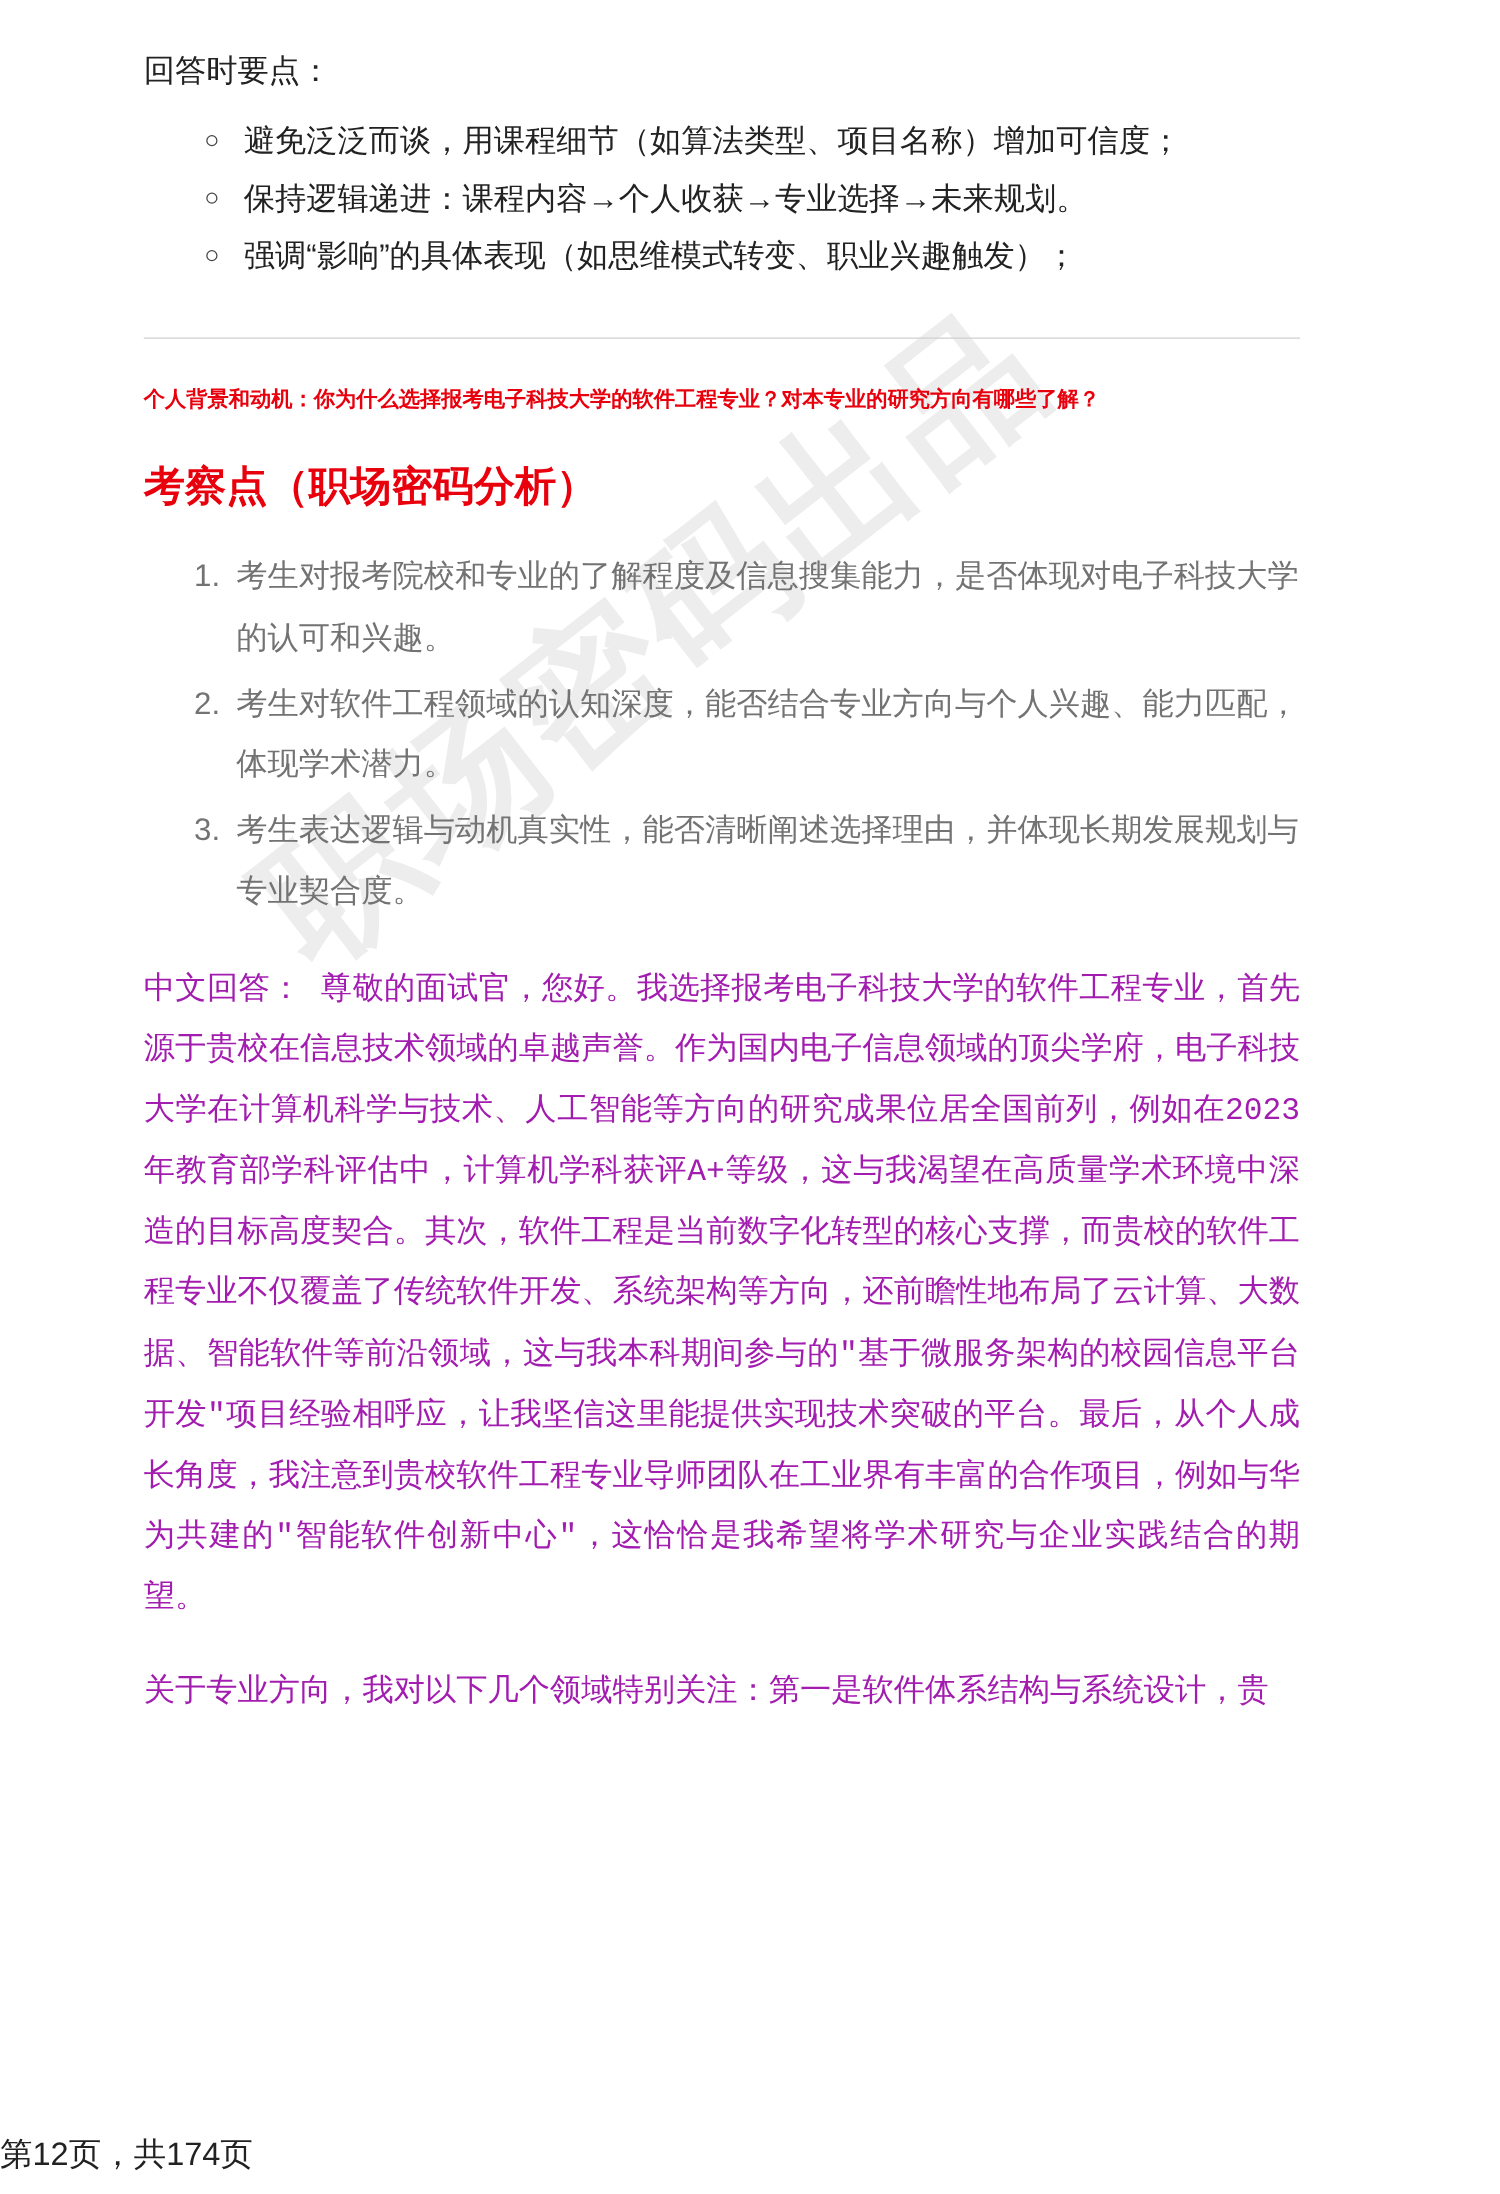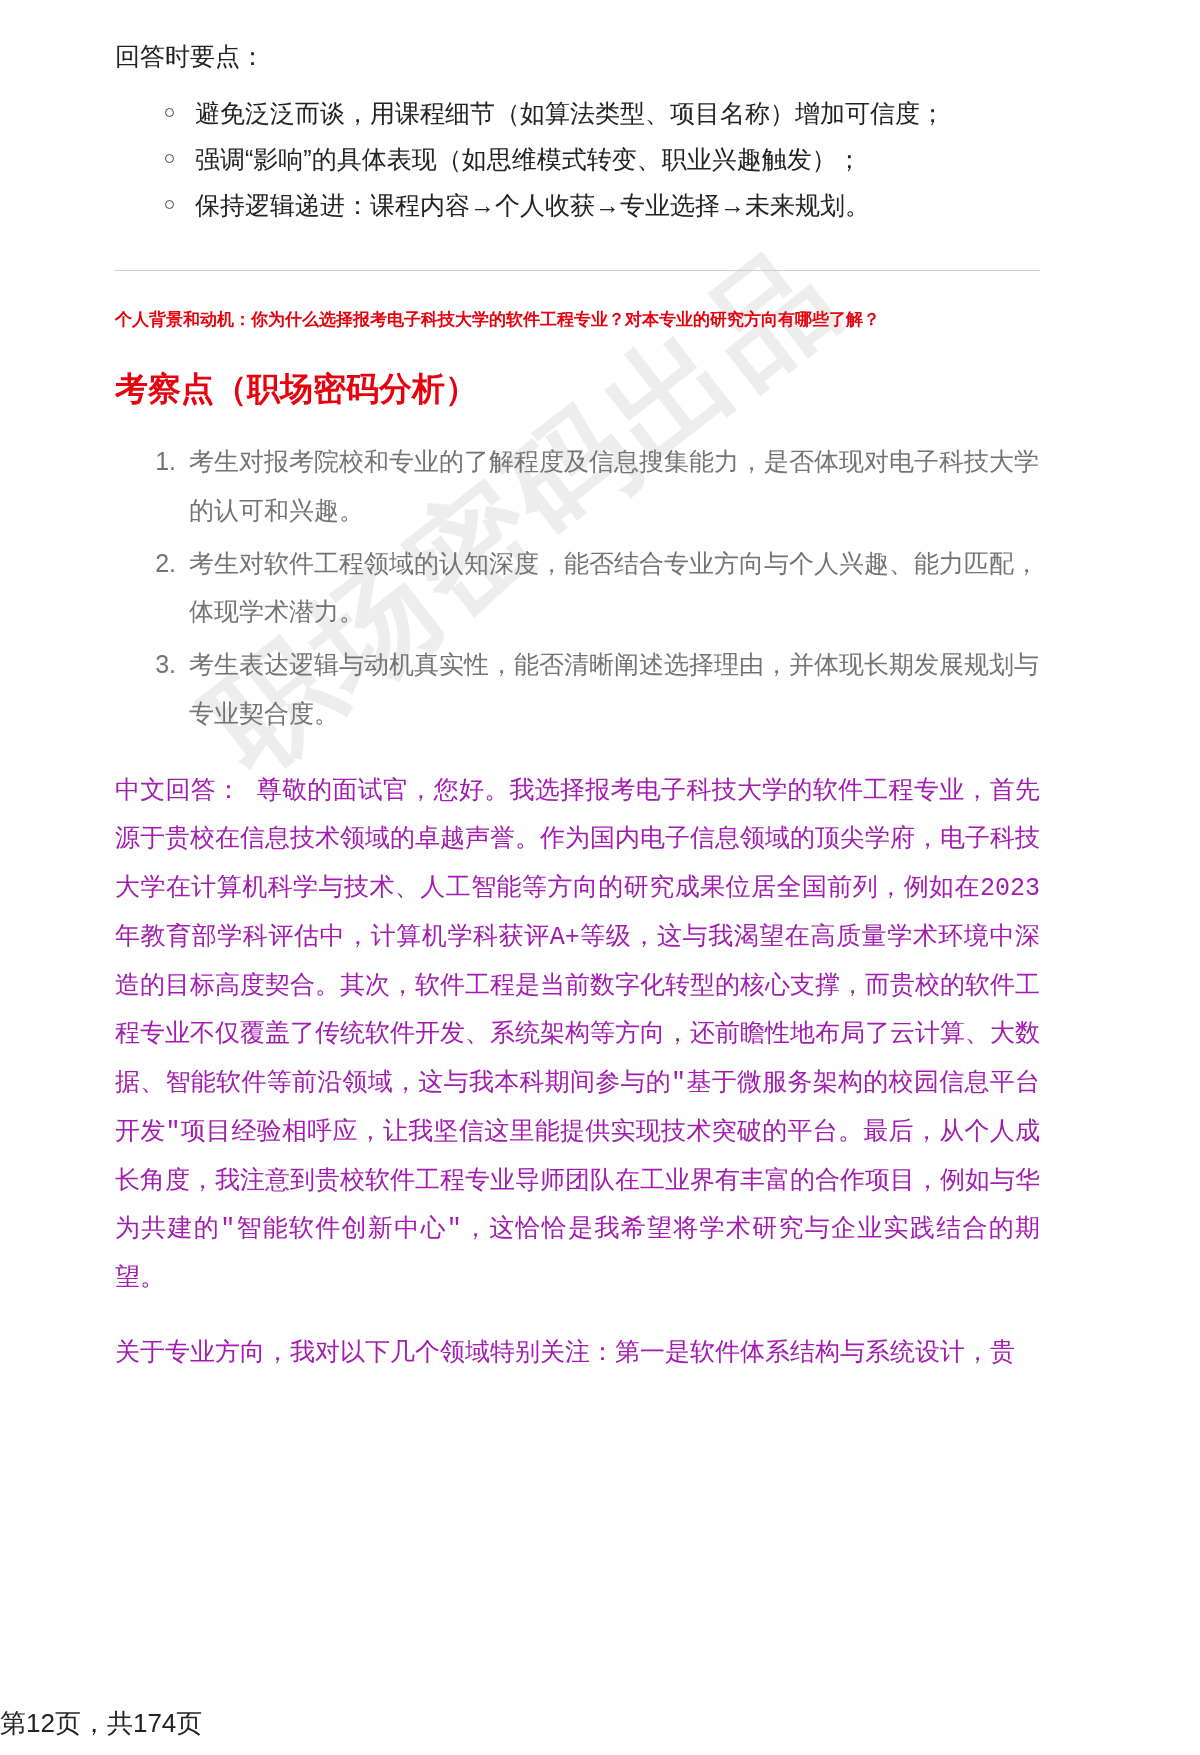--- a/index.html
+++ b/index.html
@@ -134,22 +134,22 @@
 <div class="page">
 
   <div class="watermark">职场密码出品</div>
 
   <div class="content">
 
     <p class="intro-line">回答时要点：</p>
 
     <ul class="circle-list">
       <li>避免泛泛而谈，用课程细节（如算法类型、项目名称）增加可信度；</li>
+      <li>保持逻辑递进：课程内容→个人收获→专业选择→未来规划。</li>
       <li>强调“影响”的具体表现（如思维模式转变、职业兴趣触发）；</li>
-      <li>保持逻辑递进：课程内容→个人收获→专业选择→未来规划。</li>
     </ul>
 
     <hr class="divider">
 
     <p class="q-heading">个人背景和动机：你为什么选择报考电子科技大学的软件工程专业？对本专业的研究方向有哪些了解？</p>
 
     <p class="sub-heading">考察点（职场密码分析）</p>
 
     <ol class="num-list">
       <li>考生对报考院校和专业的了解程度及信息搜集能力，是否体现对电子科技大学的认可和兴趣。</li>

